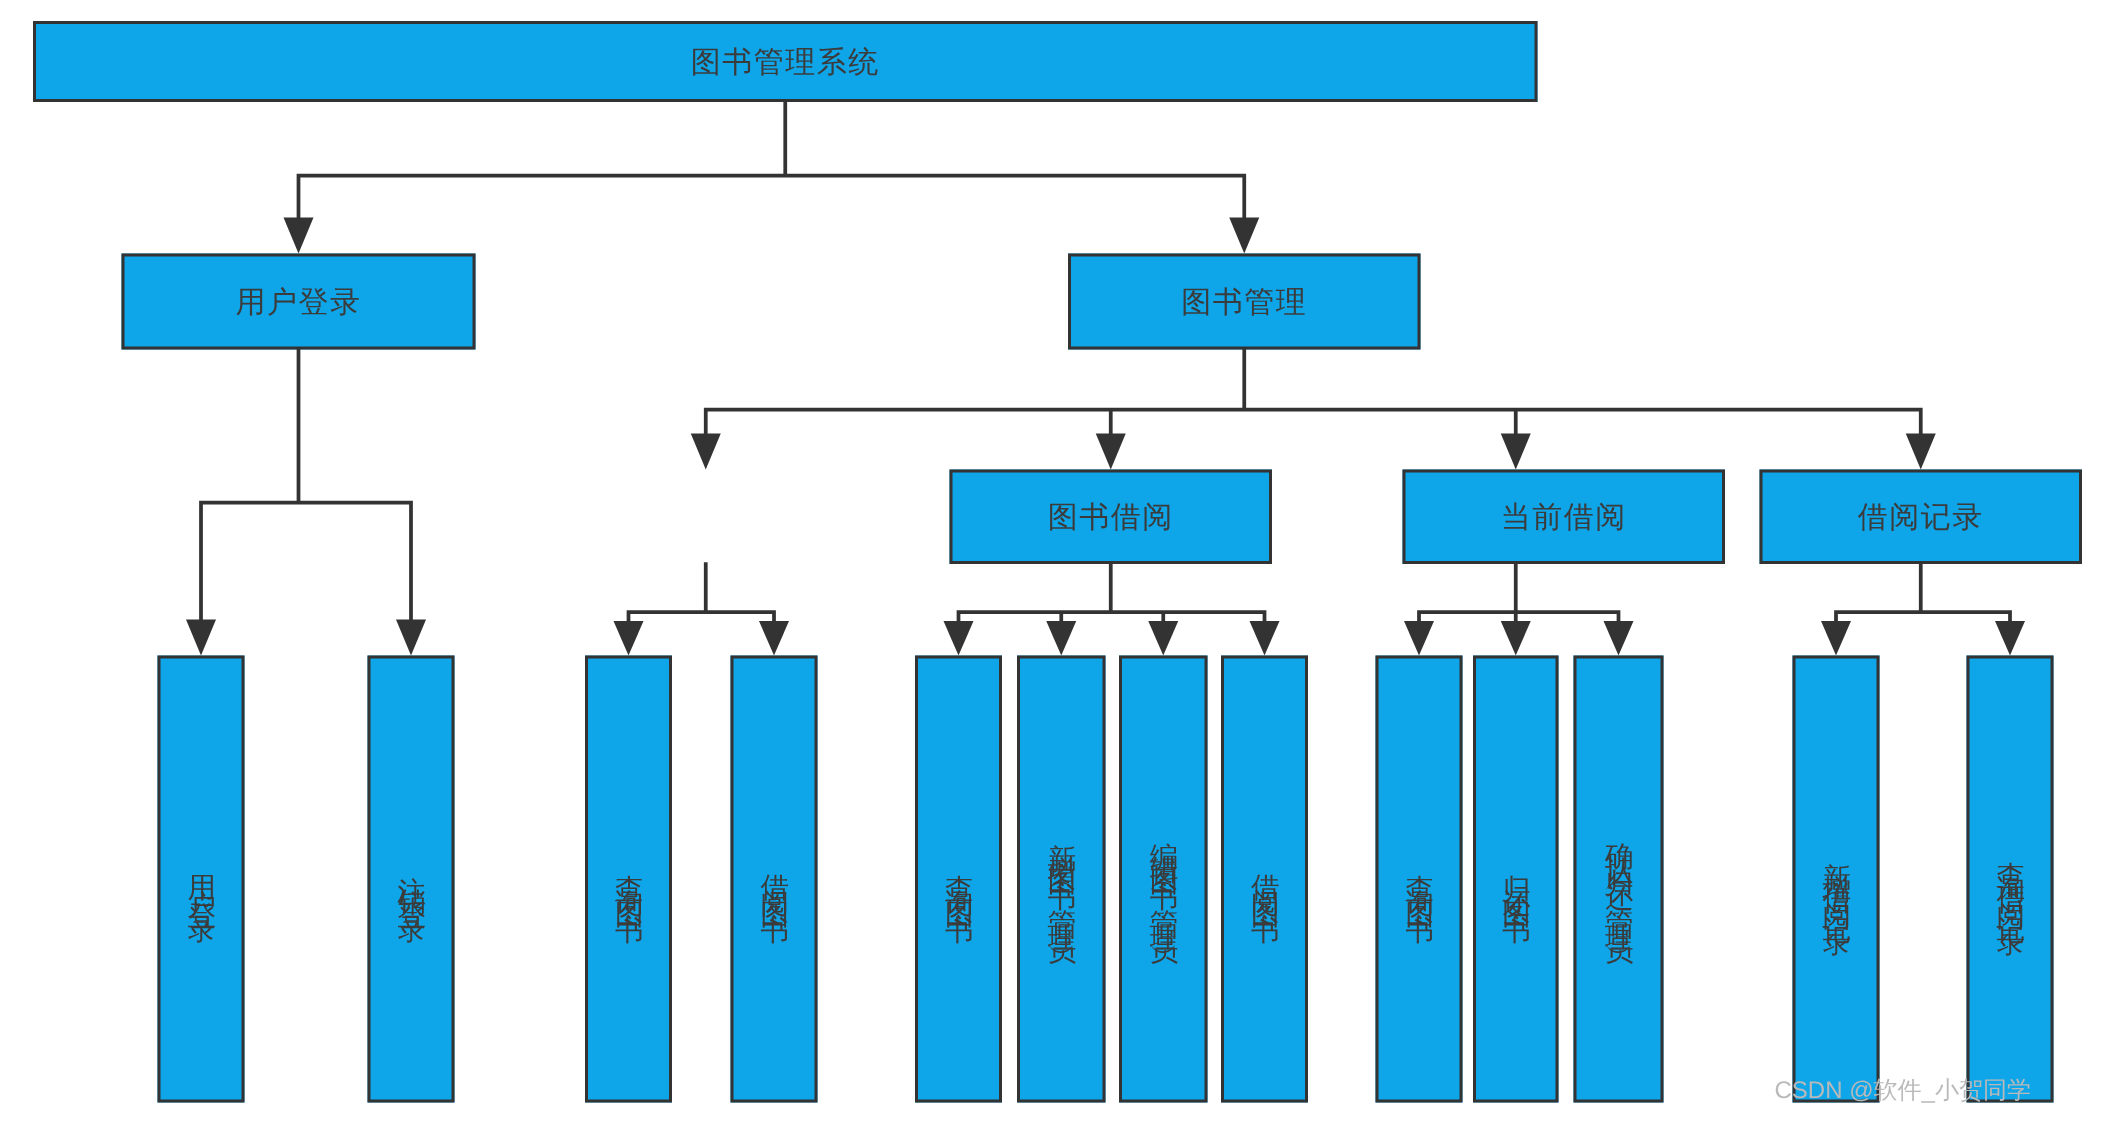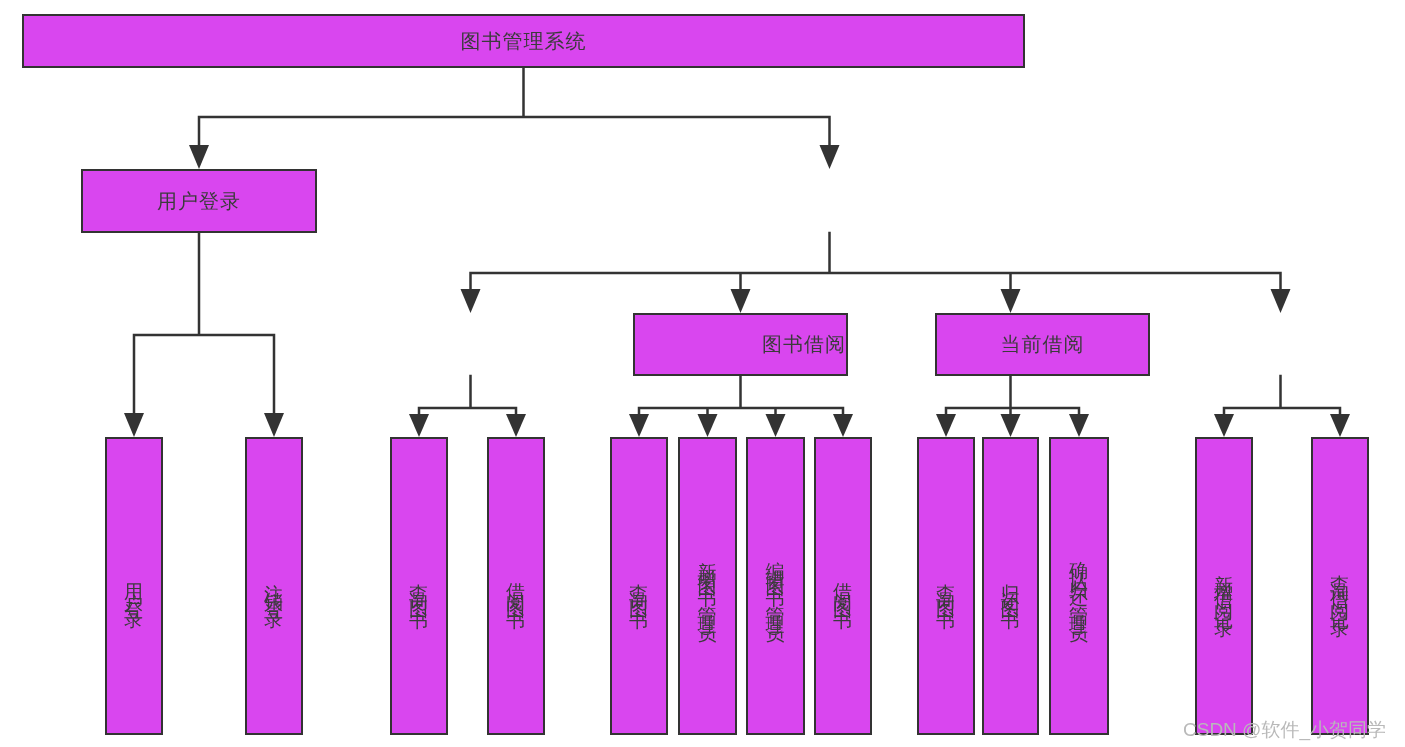--- a/index.html
+++ b/index.html
@@ -8,21 +8,21 @@
     width: 1405px;
     height: 747px;
     background: #ffffff;
     font-family: "Liberation Sans", sans-serif;
     overflow: hidden;
   }
   .node {
     position: absolute;
     box-sizing: border-box;
     border: 2.5px solid #333333;
-    background: #d946ef;
+    background: #0ea5e9;
     display: flex;
     align-items: center;
     justify-content: center;
     color: #3b3b3b;
   }
   .node.h span {
     font-size: 20px;
     letter-spacing: 1px;
     white-space: nowrap;
   }
@@ -36,44 +36,50 @@
   svg.connectors {
     position: absolute;
     left: 0; top: 0;
     width: 1405px; height: 747px;
     pointer-events: none;
   }
   .watermark {
     position: absolute;
     left: 1183px;
     top: 717px;
-    font-size: 19px;
+    font-size: 16px;
     color: #b9b9b9;
     white-space: nowrap;
     z-index: 6;
   }
 </style>
 </head>
 <body>
 
 <div class="canvas">
 
   <div class="node h" style="left:22px; top:14px; width:1003px; height:54px;">
     <span>图书管理系统</span>
   </div>
 
   <div class="node h" style="left:81px; top:169px; width:236px; height:64px;">
     <span>用户登录</span>
   </div>
+  <div class="node h" style="left:712px; top:169px; width:235px; height:64px;">
+    <span>图书管理</span>
+  </div>
 
-  <div class="node h" style="left:633px; top:313px; width:215px; height:63px;justify-content:flex-end;">
+  <div class="node h" style="left:633px; top:313px; width:215px; height:63px;">
     <span>图书借阅</span>
   </div>
   <div class="node h" style="left:903px; top:313px; width:215px; height:63px;margin-left:32px;">
     <span>当前借阅</span>
+  </div>
+  <div class="node h" style="left:1173px; top:313px; width:215px; height:63px;">
+    <span>借阅记录</span>
   </div>
 
   <div class="node v" style="left:105px; top:437px; width:58px; height:298px;">
     <span>用户登录</span>
   </div>
   <div class="node v" style="left:245px; top:437px; width:58px; height:298px;">
     <span>注销登录</span>
   </div>
 
   <div class="node v" style="left:390px; top:437px; width:58px; height:298px;">

